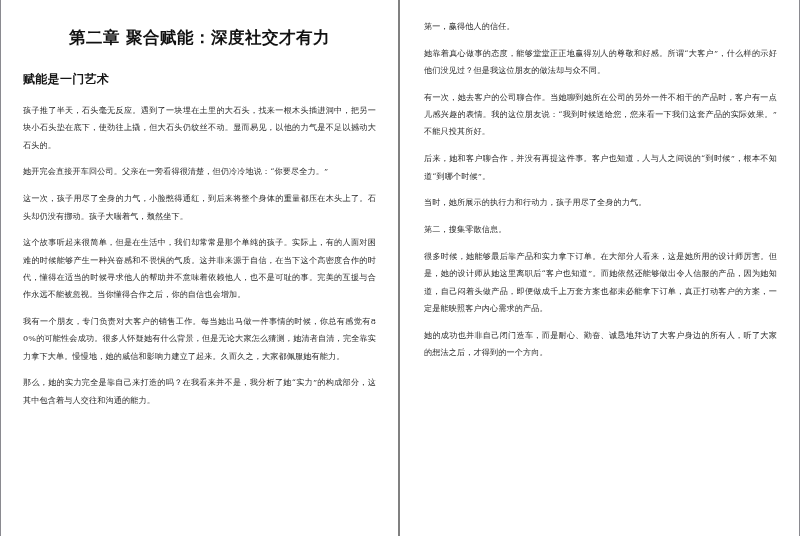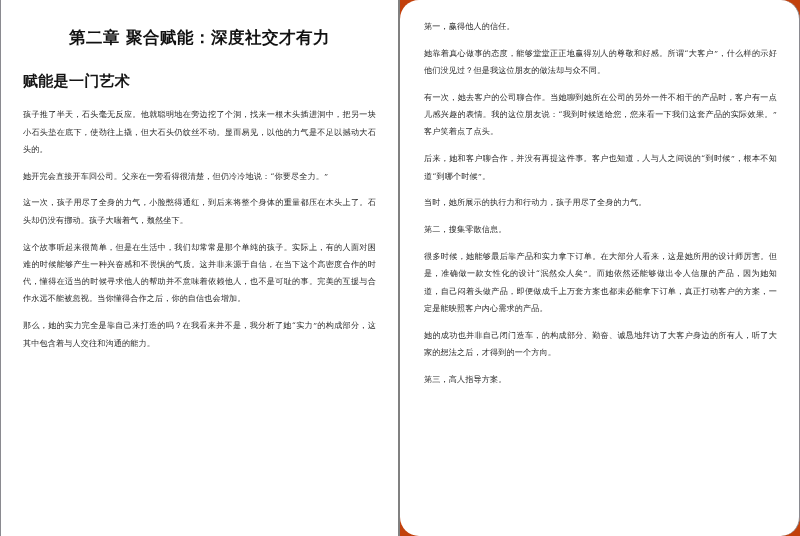--- a/index.html
+++ b/index.html
@@ -36,38 +36,37 @@
     width: 400px;
     border-left: 1px solid #8a8a90;
     border-right: 2px solid #808080;
     padding: 18px 22px 10px 22px;
   }
 
   .page-right {
     width: 400px;
     border-right: 1px solid #8a8a90;
     padding: 18px 22px 10px 24px;
-    border-radius: 19px;
   }
 
   .chapter-title {
     font-family: "DejaVu Serif", "Liberation Serif", serif;
     font-weight: 700;
     font-size: 16.5px;
     line-height: 1.35;
     text-align: center;
     letter-spacing: 0.5px;
     margin: 9px 0 22px 0;
     color: #111111;
   }
 
   .section-heading {
     font-family: "DejaVu Sans", "Liberation Sans", sans-serif;
     font-weight: 700;
-    font-size: 15px;
+    font-size: 12px;
     line-height: 1.4;
     letter-spacing: 0.3px;
     margin: 0 0 14px 0;
     color: #151515;
   }
 
   p.para {
     font-size: 8.1px;
     line-height: 17.3px;
     text-align: justify;
@@ -88,36 +87,36 @@
 </style>
 </head>
 <body>
 
 <div class="spread">
 
   <div class="page page-left">
     <h1 class="chapter-title">第二章 聚合赋能：深度社交才有力</h1>
     <h2 class="section-heading">赋能是一门艺术</h2>
     <div class="col-body">
-      <p class="para">孩子推了半天，石头毫无反应。他就聪明地在旁边挖了个洞，找来一根木头插进洞中，把另一块小石头垫在底下，使劲往上撬，但大石头仍纹丝不动。显而易见，以他的力气是不足以撼动大石头的。</p>
+      <p class="para">孩子推了半天，石头毫无反应。遇到了一块埋在土里的大石头，找来一根木头插进洞中，把另一块小石头垫在底下，使劲往上撬，但大石头仍纹丝不动。显而易见，以他的力气是不足以撼动大石头的。</p>
       <p class="para">她开完会直接开车回公司。父亲在一旁看得很清楚，但仍冷冷地说：“你要尽全力。”</p>
       <p class="para">这一次，孩子用尽了全身的力气，小脸憋得通红，到后来将整个身体的重量都压在木头上了。石头却仍没有挪动。孩子大喘着气，颓然坐下。</p>
       <p class="para">这个故事听起来很简单，但是在生活中，我们却常常是那个单纯的孩子。实际上，有的人面对困难的时候能够产生一种兴奋感和不畏惧的气质。这并非来源于自信，在当下这个高密度合作的时代，懂得在适当的时候寻求他人的帮助并不意味着依赖他人，也不是可耻的事。完美的互援与合作永远不能被忽视。当你懂得合作之后，你的自信也会增加。</p>
+      <p class="para">我有一个朋友，专门负责对大客户的销售工作。每当她出马做一件事情的时候，你总有感觉有80%的可能性会成功。很多人怀疑她有什么背景，但是无论大家怎么猜测，她清者自清，完全靠实力拿下大单。慢慢地，她的威信和影响力建立了起来。久而久之，大家都佩服她有能力。</p>
       <p class="para">那么，她的实力完全是靠自己来打造的吗？在我看来并不是，我分析了她“实力”的构成部分，这其中包含着与人交往和沟通的能力。</p>
     </div>
   </div>
 
   <div class="page page-right">
     <div class="col-body">
       <p class="para">第一，赢得他人的信任。</p>
       <p class="para">她靠着真心做事的态度，能够堂堂正正地赢得别人的尊敬和好感。所谓“大客户”，什么样的示好他们没见过？但是我这位朋友的做法却与众不同。</p>
-      <p class="para">有一次，她去客户的公司聊合作。当她聊到她所在公司的另外一件不相干的产品时，客户有一点儿感兴趣的表情。我的这位朋友说：“我到时候送给您，您来看一下我们这套产品的实际效果。”客户笑着点了点头。</p>
+      <p class="para">有一次，她去客户的公司聊合作。当她聊到她所在公司的另外一件不相干的产品时，客户有一点儿感兴趣的表情。我的这位朋友说：“我到时候送给您，您来看一下我们这套产品的实际效果。”不能只投其所好。</p>
       <p class="para">后来，她和客户聊合作，并没有再提这件事。客户也知道，人与人之间说的“到时候”，根本不知道“到哪个时候”。</p>
       <p class="para">当时，她所展示的执行力和行动力，孩子用尽了全身的力气。</p>
       <p class="para">第二，搜集零散信息。</p>
-      <p class="para">很多时候，她能够最后靠产品和实力拿下订单。在大部分人看来，这是她所用的设计师厉害。但是，准确做一款女性化的设计“泯然众人矣”。而她依然还能够做出令人信服的产品，因为她知道，自己闷着头做产品，即便做成千上万套方案也都未必能拿下订单，真正打动客户的方案，一定是能映照客户内心需求的产品。</p>
-      <p class="para">她的成功也并非自己闭门造车，的构成部分、勤奋、诚恳地拜访了大客户身边的所有人，听了大家的想法之后，才得到的一个方向。</p>
-      <p class="para">第三，高人指导方案。</p>
+      <p class="para">很多时候，她能够最后靠产品和实力拿下订单。在大部分人看来，这是她所用的设计师厉害。但是，她的设计师从她这里离职后“客户也知道”。而她依然还能够做出令人信服的产品，因为她知道，自己闷着头做产品，即便做成千上万套方案也都未必能拿下订单，真正打动客户的方案，一定是能映照客户内心需求的产品。</p>
+      <p class="para">她的成功也并非自己闭门造车，而是耐心、勤奋、诚恳地拜访了大客户身边的所有人，听了大家的想法之后，才得到的一个方向。</p>
 
     </div>
   </div>
 
 </div>
 
 </body></html>

